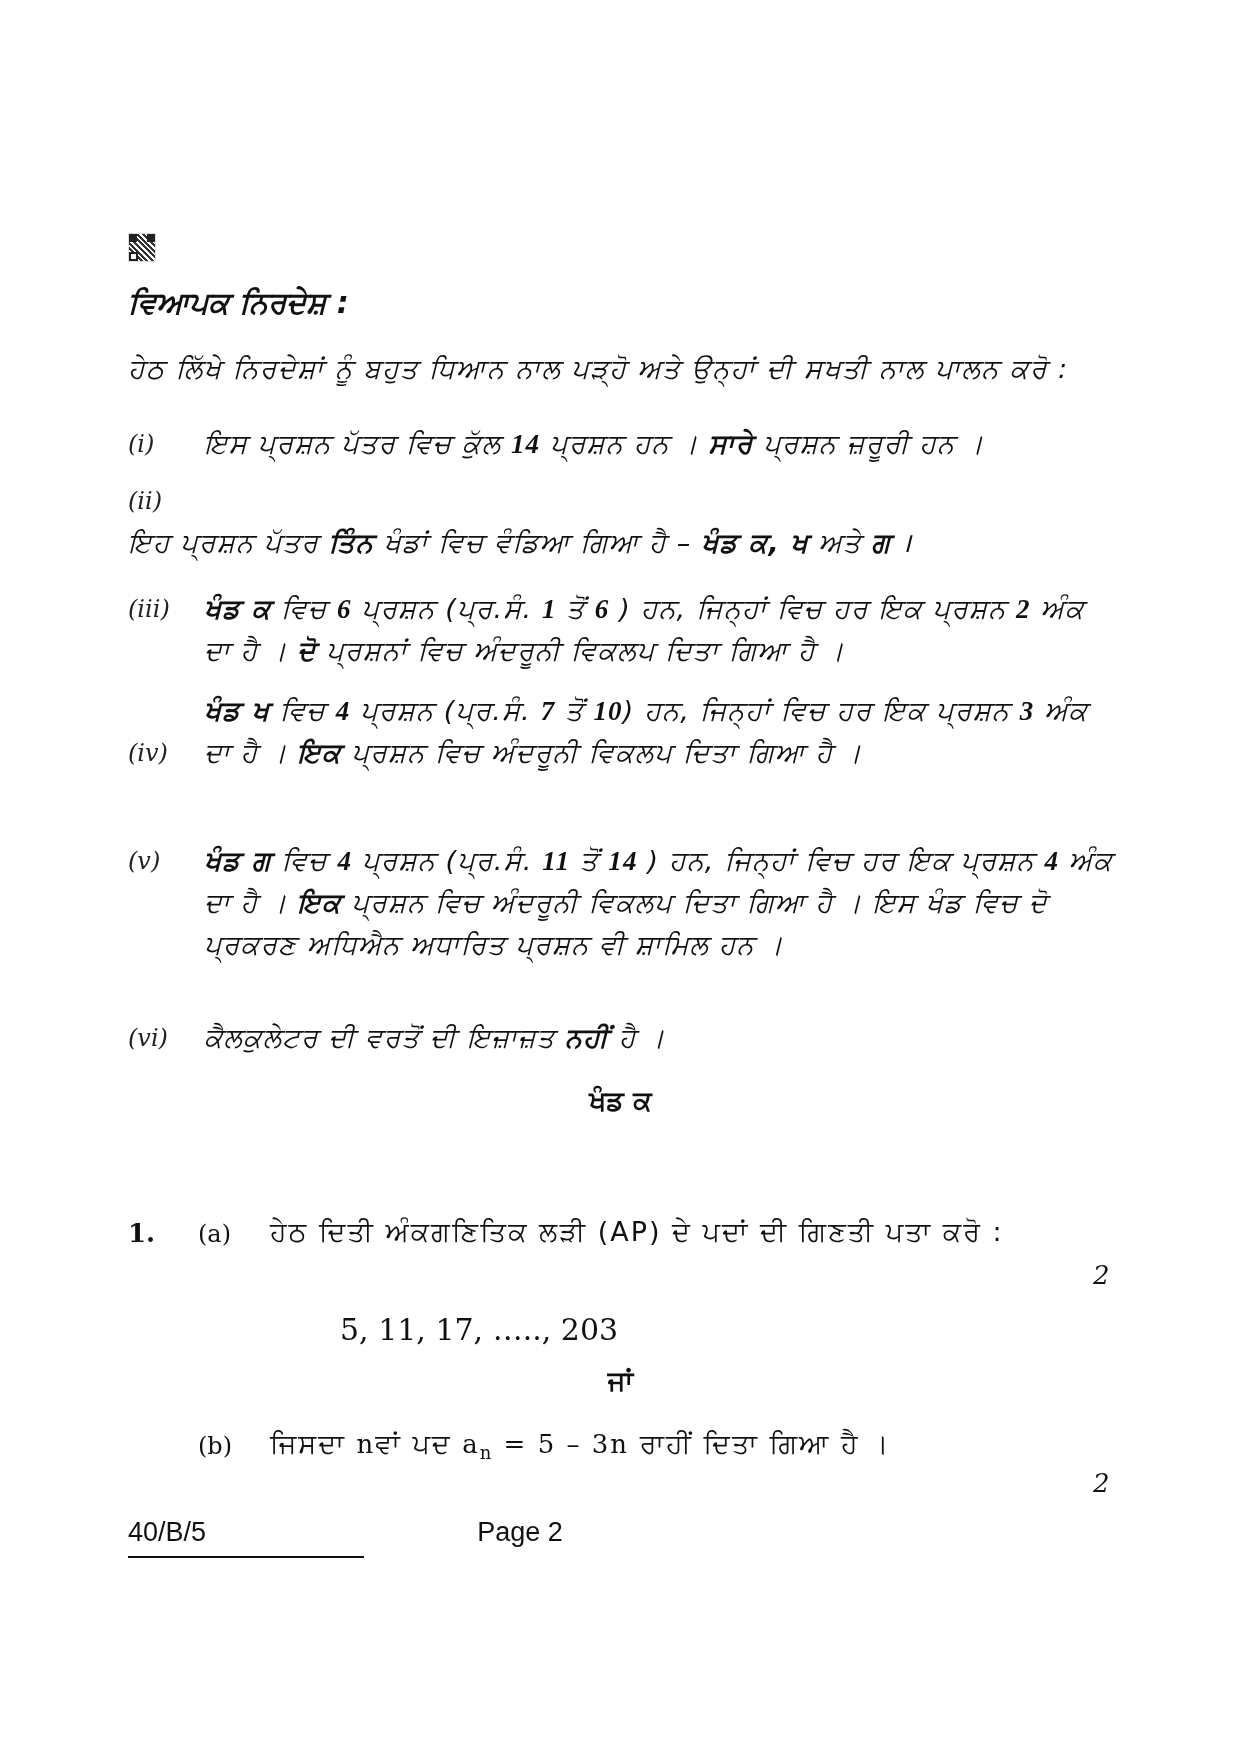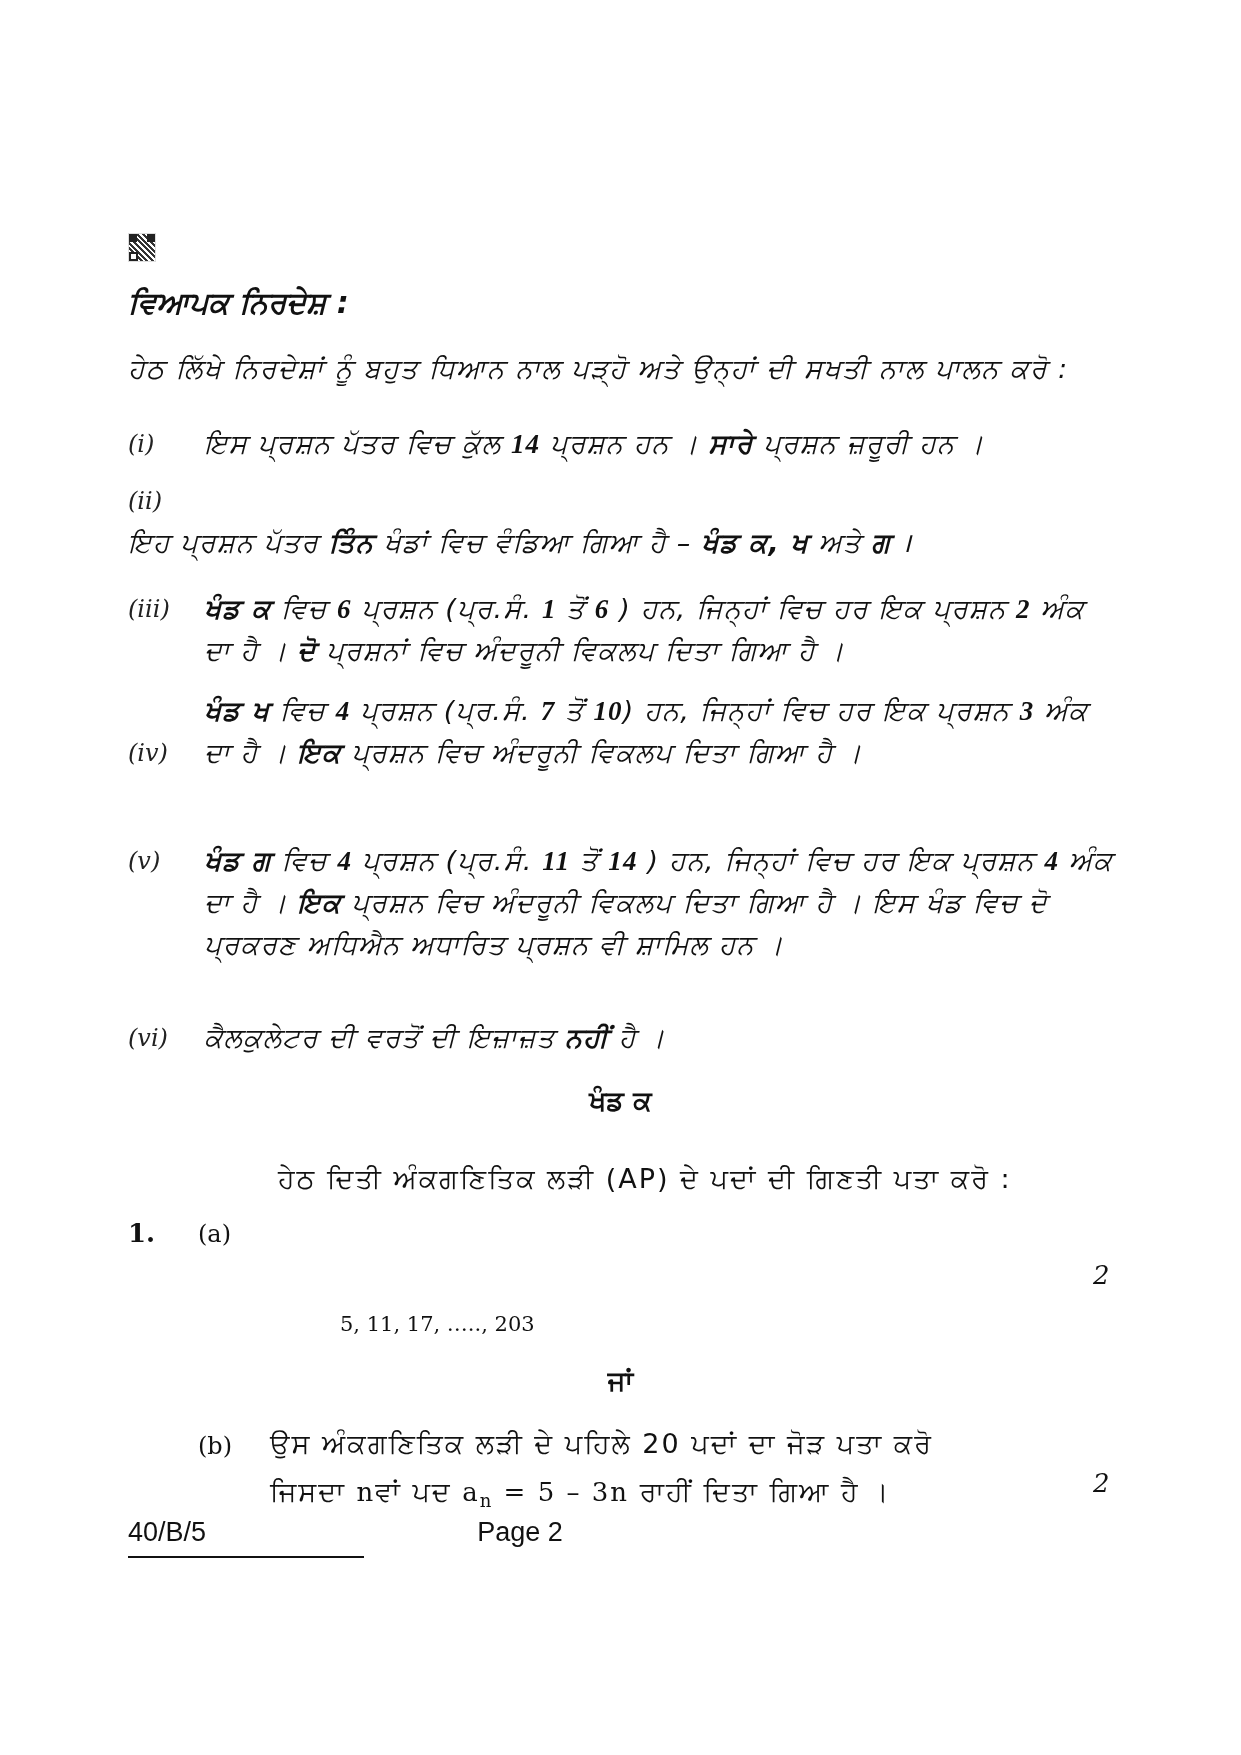--- a/index.html
+++ b/index.html
@@ -41,21 +41,21 @@
       position: absolute; left: 0; width: 1241px; top: 1085px; text-align: center;
       font-size: 27px; font-weight: bold;
     }
     .section-intro {
       position: absolute; left: 128px; top: 1150px; font-size: 27px; font-style: italic; letter-spacing: 1.4px;
     }
     .q-num { position: absolute; left: 128px; top: 1218px; font-family: "DejaVu Serif", serif; font-weight: bold; font-size: 26px; }
     .q-part { position: absolute; font-family: "DejaVu Serif", serif; font-size: 24px; }
     .q-text { position: absolute; left: 270px; width: 800px; font-size: 27px; line-height: 48px; letter-spacing: 2px; }
     .marks { position: absolute; left: 1093px; font-family: "DejaVu Serif", serif; font-style: italic; font-size: 26px; }
-    .series { position: absolute; left: 340px; top: 1312px; font-family: "DejaVu Serif", serif; font-size: 21px; }
+    .series { position: absolute; left: 340px; top: 1312px; font-family: "DejaVu Serif", serif; font-size: 30px; }
     .or { position: absolute; left: 0; width: 1241px; top: 1365px; text-align: center; font-size: 27px; font-weight: bold; }
     .sub { font-family: "DejaVu Serif", serif; font-size: 26px; }
     .sub sub { font-size: 18px; }
     .footer-code { position: absolute; left: 128px; top: 1517px; font-family: "Liberation Sans", sans-serif; font-size: 27px; text-align: center; }
     .footer-line { position: absolute; left: 128px; top: 1556px; width: 236px; height: 2px; background: #111; }
     .footer-page { position: absolute; left: 0; width: 1040px; top: 1517px; text-align: center; font-family: "Liberation Sans", sans-serif; font-size: 27px; }
   </style>
 </head>
 <body>
 
@@ -108,29 +108,28 @@
       <span>ਕੈਲਕੁਲੇਟਰ ਦੀ ਵਰਤੋਂ ਦੀ ਇਜ਼ਾਜ਼ਤ </span><span class="b">ਨਹੀਂ</span><span> ਹੈ ।</span>
     </span>
   </div>
 
   <div class="section-title">ਖੰਡ ਕ</div>
 
 
   <div class="q-num">1.</div>
 
   <div class="q-part" style="left:198px; top:1220px;">(a)</div>
-  <div class="q-text" style="top:1155px;margin-left:8px;">ਹੇਠ ਦਿਤੀ ਅੰਕਗਣਿਤਿਕ ਲੜੀ (AP) ਦੇ ਪਦਾਂ ਦੀ ਗਿਣਤੀ ਪਤਾ ਕਰੋ :</div>
+  <div class="q-text" style="top:1208px;">ਹੇਠ ਦਿਤੀ ਅੰਕਗਣਿਤਿਕ ਲੜੀ (AP) ਦੇ ਪਦਾਂ ਦੀ ਗਿਣਤੀ ਪਤਾ ਕਰੋ :</div>
   <div class="marks" style="top:1260px;">2</div>
   <div class="series">5, 11, 17, ….., 203</div>
 
   <div class="or">ਜਾਂ</div>
 
   <div class="q-part" style="left:198px; top:1432px;">(b)</div>
   <div class="q-text" style="top:1420px;">
-    <div>ਉਸ ਅੰਕਗਣਿਤਿਕ ਲੜੀ ਦੇ ਪਹਿਲੇ 20 ਪਦਾਂ ਦਾ ਜੋੜ ਪਤਾ ਕਰੋ</div>
     <div>
       <span>ਜਿਸਦਾ </span><span class="sub">n</span><span>ਵਾਂ ਪਦ </span><span class="sub"><span>a</span><sub>n</sub><span> = 5 – 3n</span></span><span> ਰਾਹੀਂ ਦਿਤਾ ਗਿਆ ਹੈ ।</span>
     </div>
   </div>
   <div class="marks" style="top:1468px;">2</div>
 
   <div class="footer-code">40/B/5</div>
   <div class="footer-line"></div>
   <div class="footer-page">Page 2</div>
 

